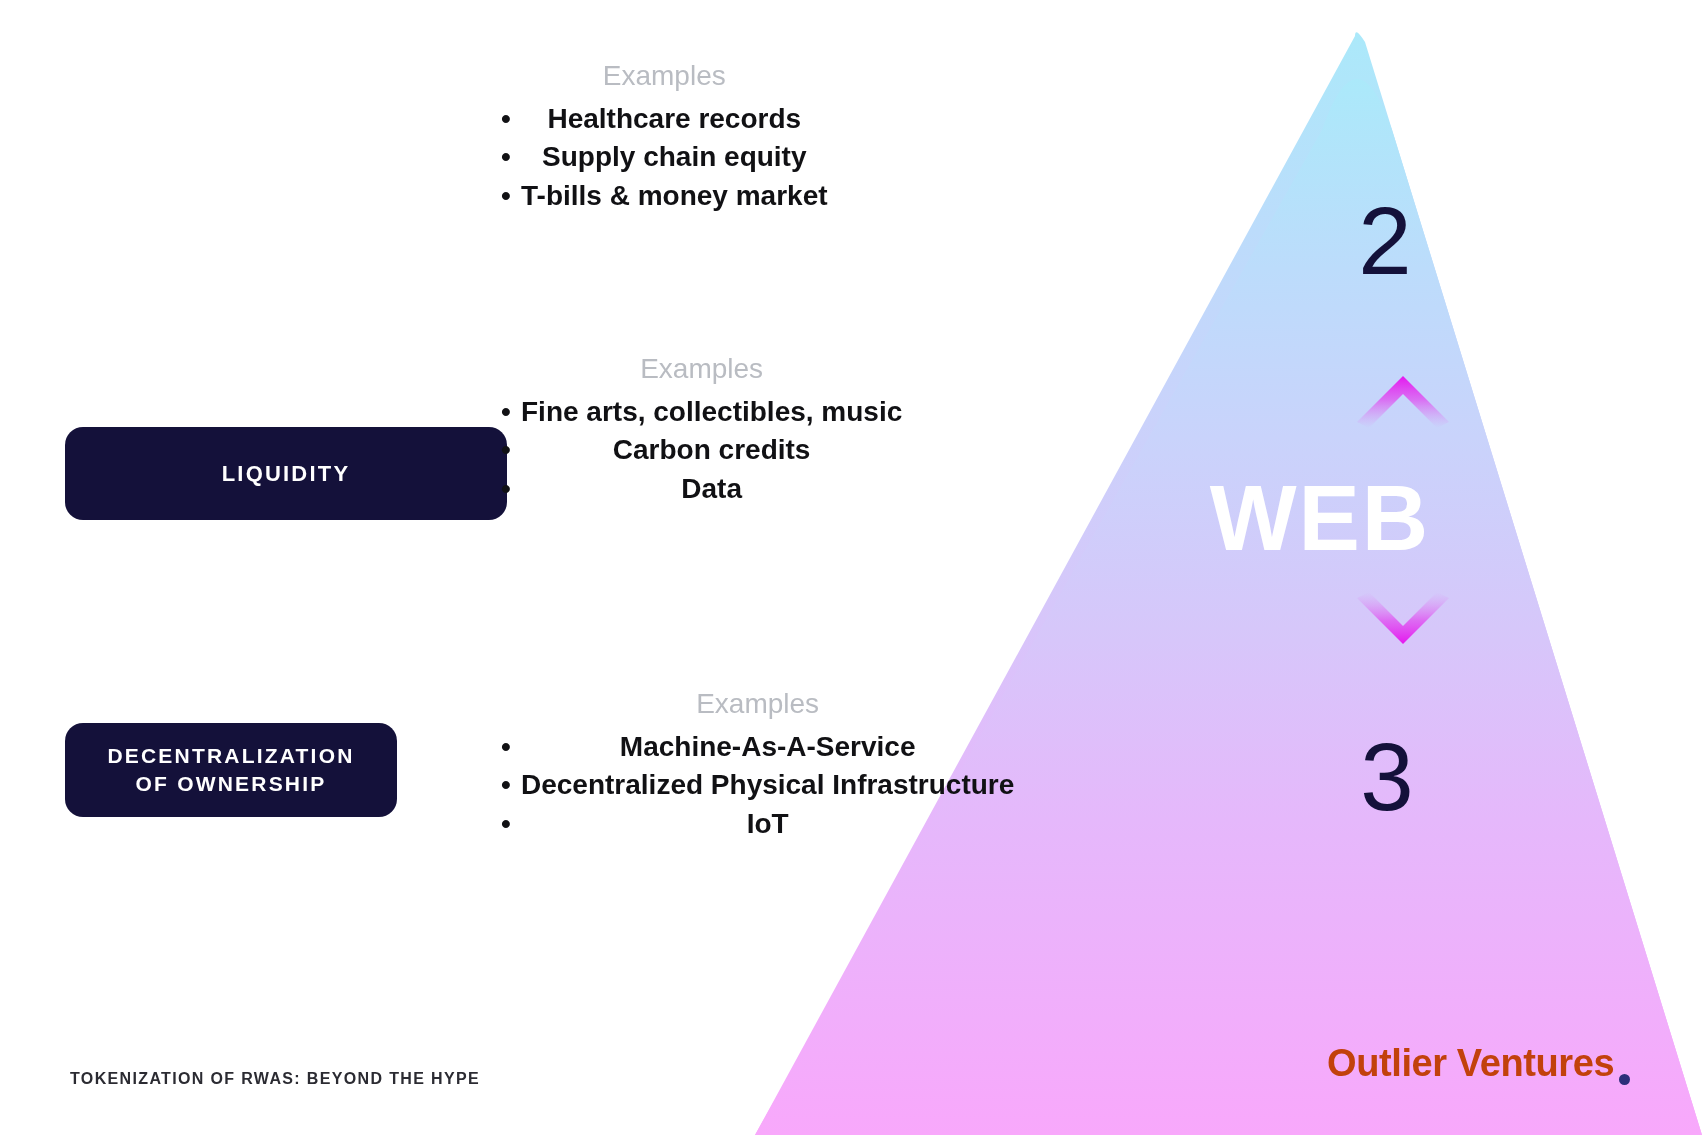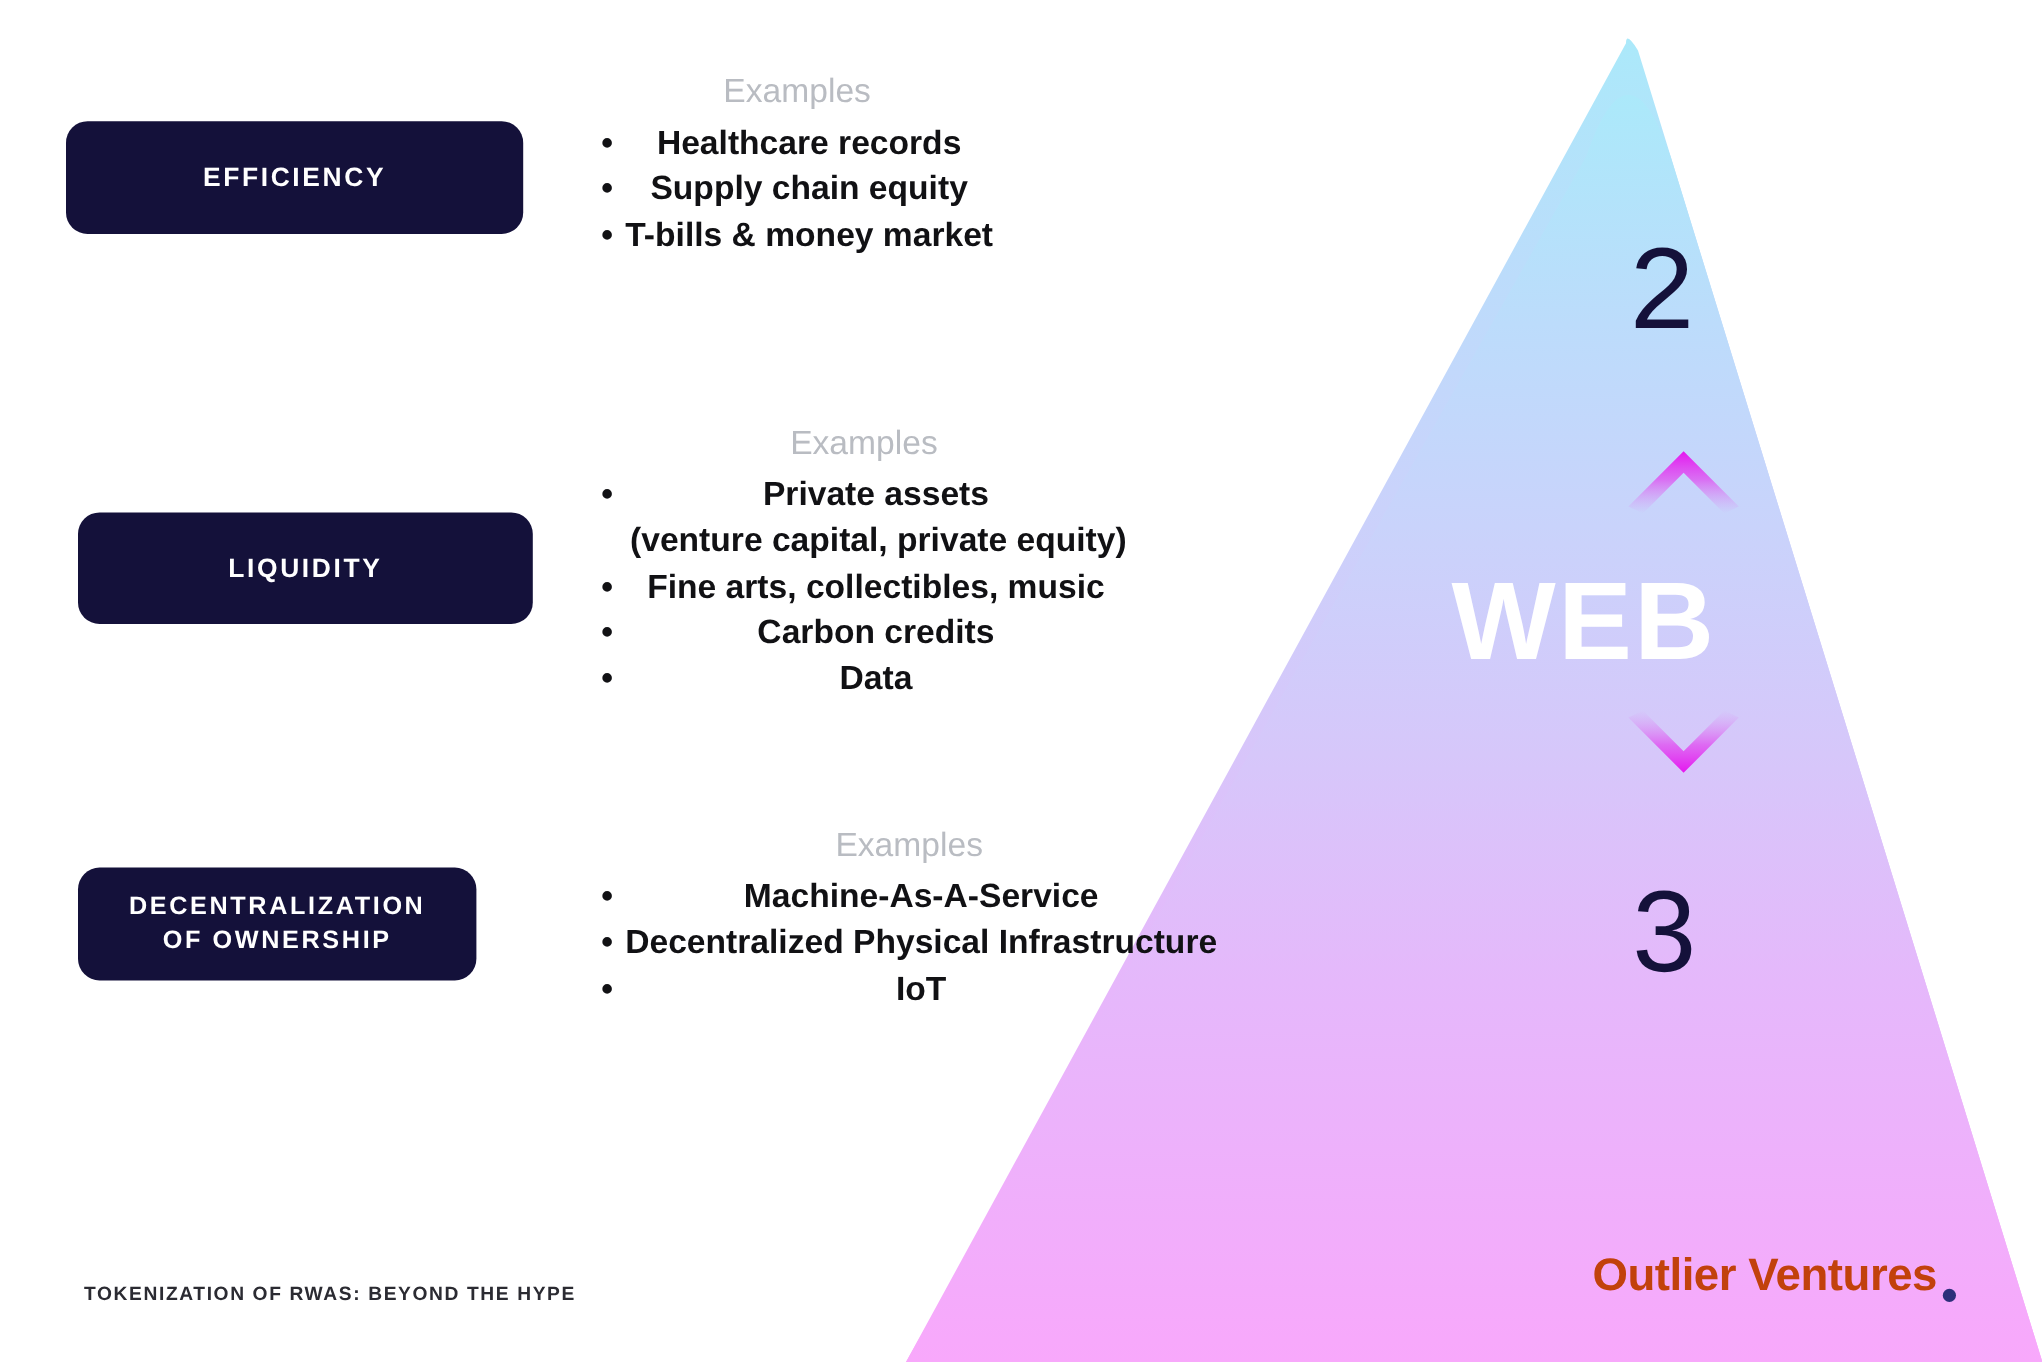--- a/index.html
+++ b/index.html
@@ -51,21 +51,21 @@
   #pill-efficiency {
     left: 55px;
     top: 101px;
     width: 381px;
     height: 94px;
     font-size: 22px;
   }
   #pill-liquidity {
     left: 65px;
     top: 427px;
-    width: 379px;
+    width: 442px;
     height: 93px;
     font-size: 22px;
   }
   #pill-decentralization {
     left: 65px;
     top: 723px;
     width: 332px;
     height: 94px;
     font-size: 21px;
     flex-direction: column;
@@ -200,44 +200,37 @@
           <stop offset="52%" stop-color="#d6c7fa"></stop>
           <stop offset="70%" stop-color="#e5b8fb"></stop>
           <stop offset="100%" stop-color="#f8a8fb"></stop>
         </linearGradient>
       </defs>
       <path d="M 625 36 Q 625 26 635 42 L 972 1135 L 25 1135 Z" fill="url(#pyrGrad)"></path>
       <path d="M 592 130 Q 627 28 662 130 L 972 1135 L 25 1135 Z" fill="url(#pyrGrad)"></path>
     </svg>
   </div>
 
-  <div class="pill" id="pill-efficiency">
-    <span class="pill-line">EFFICIENCY</span>
-  </div>
 
   <div class="examples" id="examples-1">
     <p class="examples-heading">Examples</p>
     <ul class="examples-list">
       <li>Healthcare records</li>
       <li>Supply chain equity</li>
       <li>T-bills &amp; money market</li>
     </ul>
   </div>
 
   <div class="pill" id="pill-liquidity">
     <span class="pill-line">LIQUIDITY</span>
   </div>
 
   <div class="examples" id="examples-2">
     <p class="examples-heading">Examples</p>
     <ul class="examples-list">
-      <li>
-        <span>Private assets</span>
-        <span class="sub-line">(venture capital, private equity)</span>
-      </li>
       <li>Fine arts, collectibles, music</li>
       <li>Carbon credits</li>
       <li>Data</li>
     </ul>
   </div>
 
   <div class="pill" id="pill-decentralization">
     <span class="pill-line">DECENTRALIZATION</span>
     <span class="pill-line">OF OWNERSHIP</span>
   </div>

